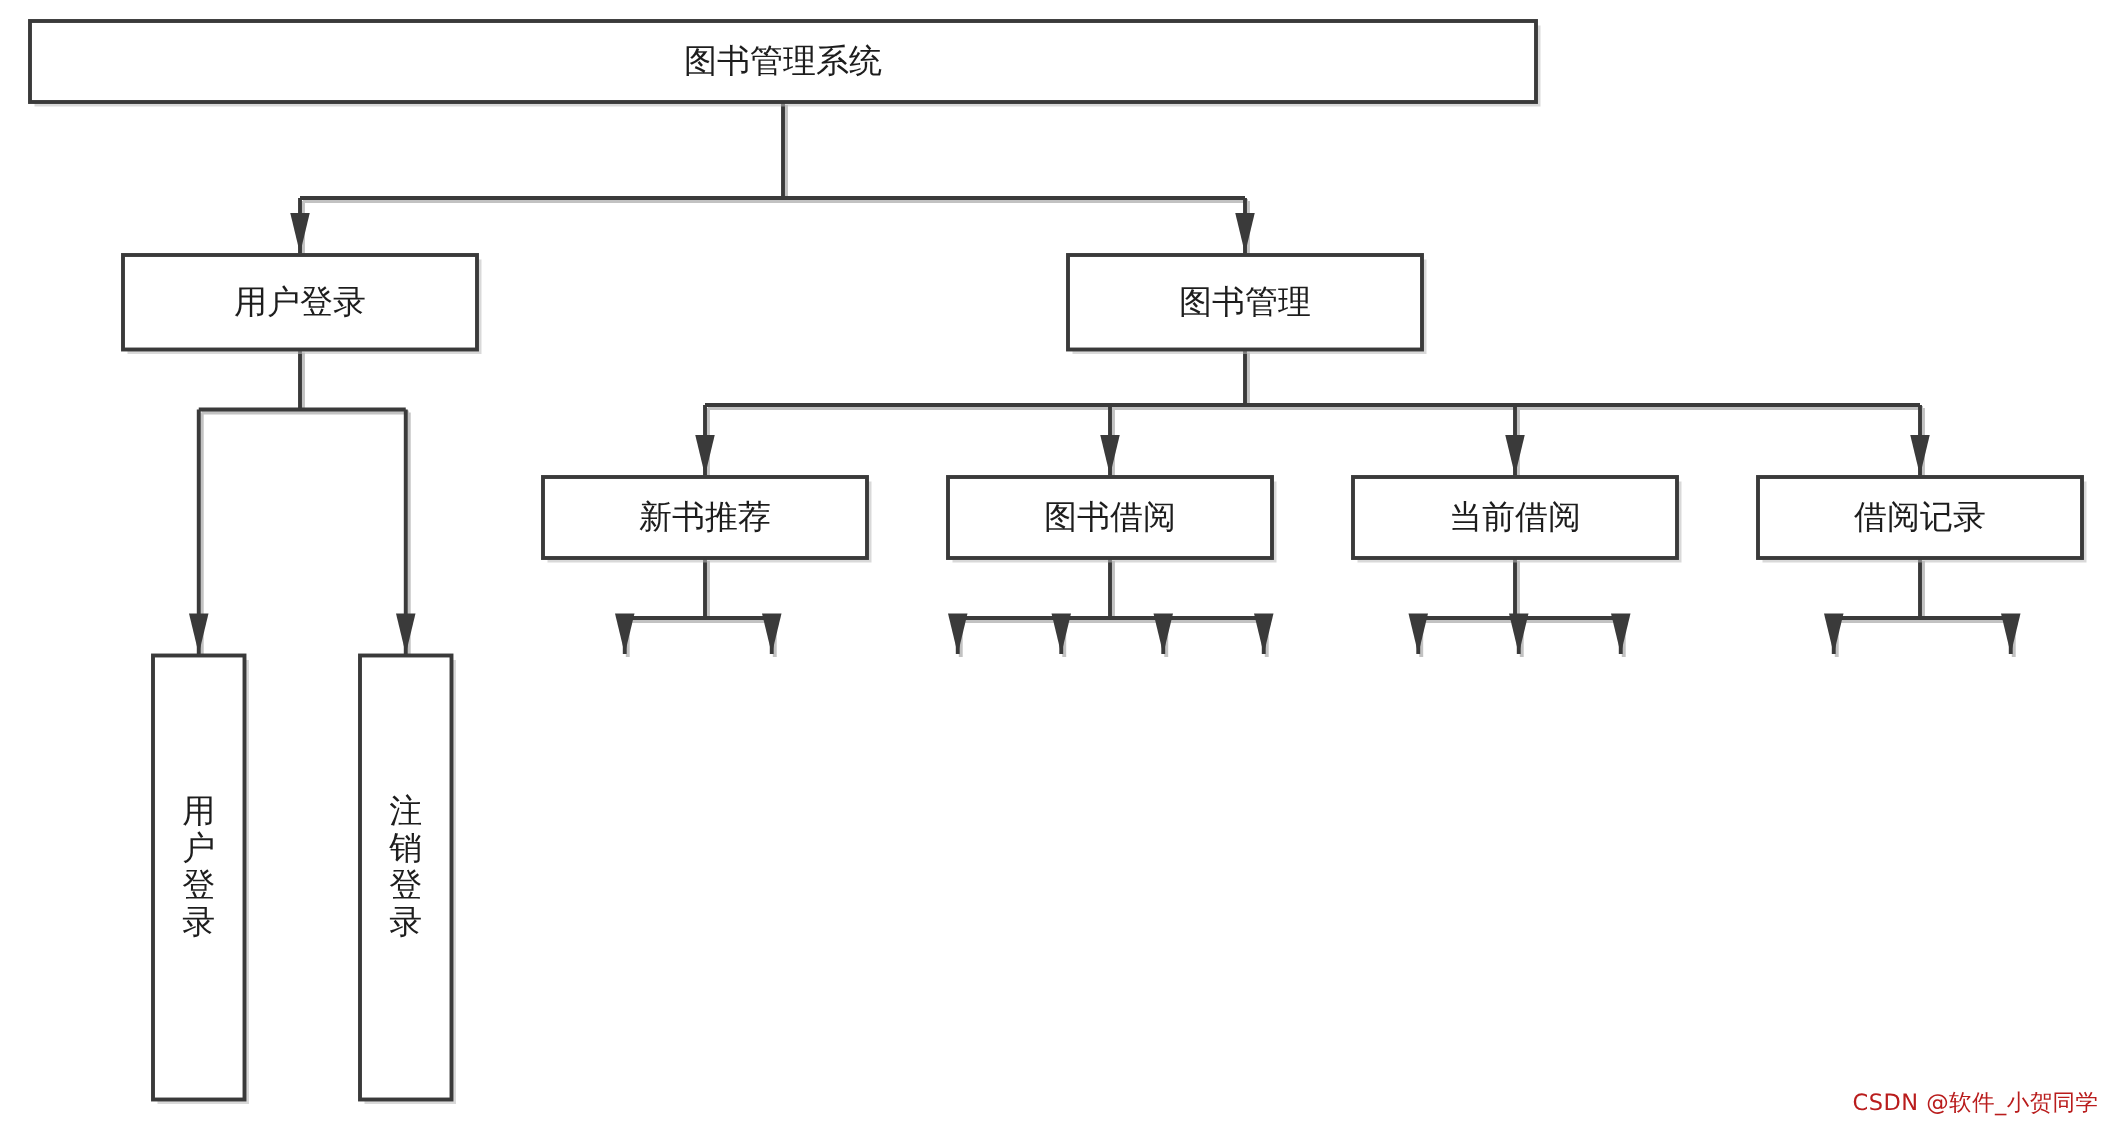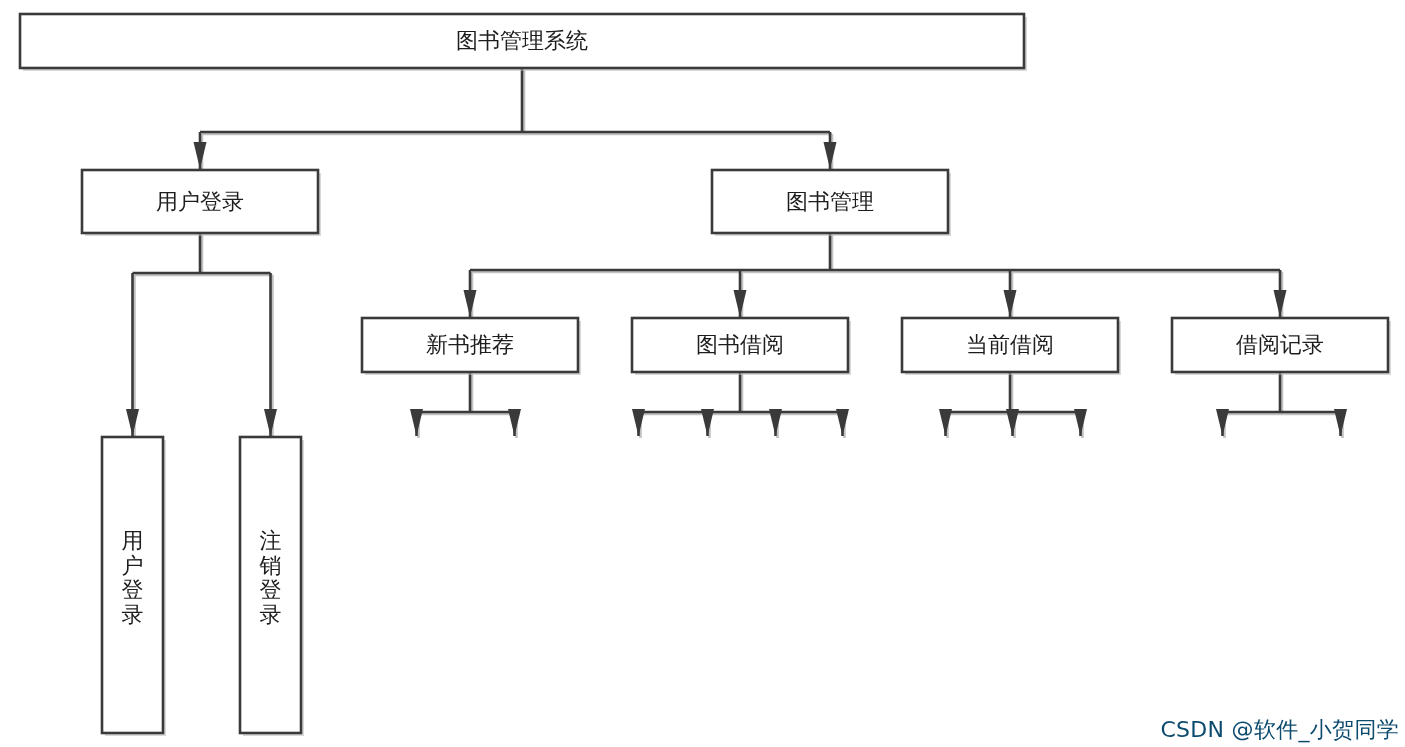--- a/index.html
+++ b/index.html
@@ -45,22 +45,22 @@
     fill:#1d1d1d;
     font-family:"DejaVu Sans","Liberation Sans",sans-serif;
     font-size:22px;
     text-anchor:middle;
   }
   .watermark{
     position:absolute;
     right:6px;
     bottom:2px;
     font-family:"DejaVu Sans","Liberation Sans",sans-serif;
-    font-size:22px;
-    color:#0c4a6e;
+    font-size:15px;
+    color:#b91c1c;
     letter-spacing:.3px;
     white-space:nowrap;
     user-select:none;
   }
 </style>
 </head>
 <body>
 
 <div id="diagram-root">
   <svg id="diagram-svg" width="1405" height="747" viewBox="0 0 1405 747" xmlns="http://www.w3.org/2000/svg">

